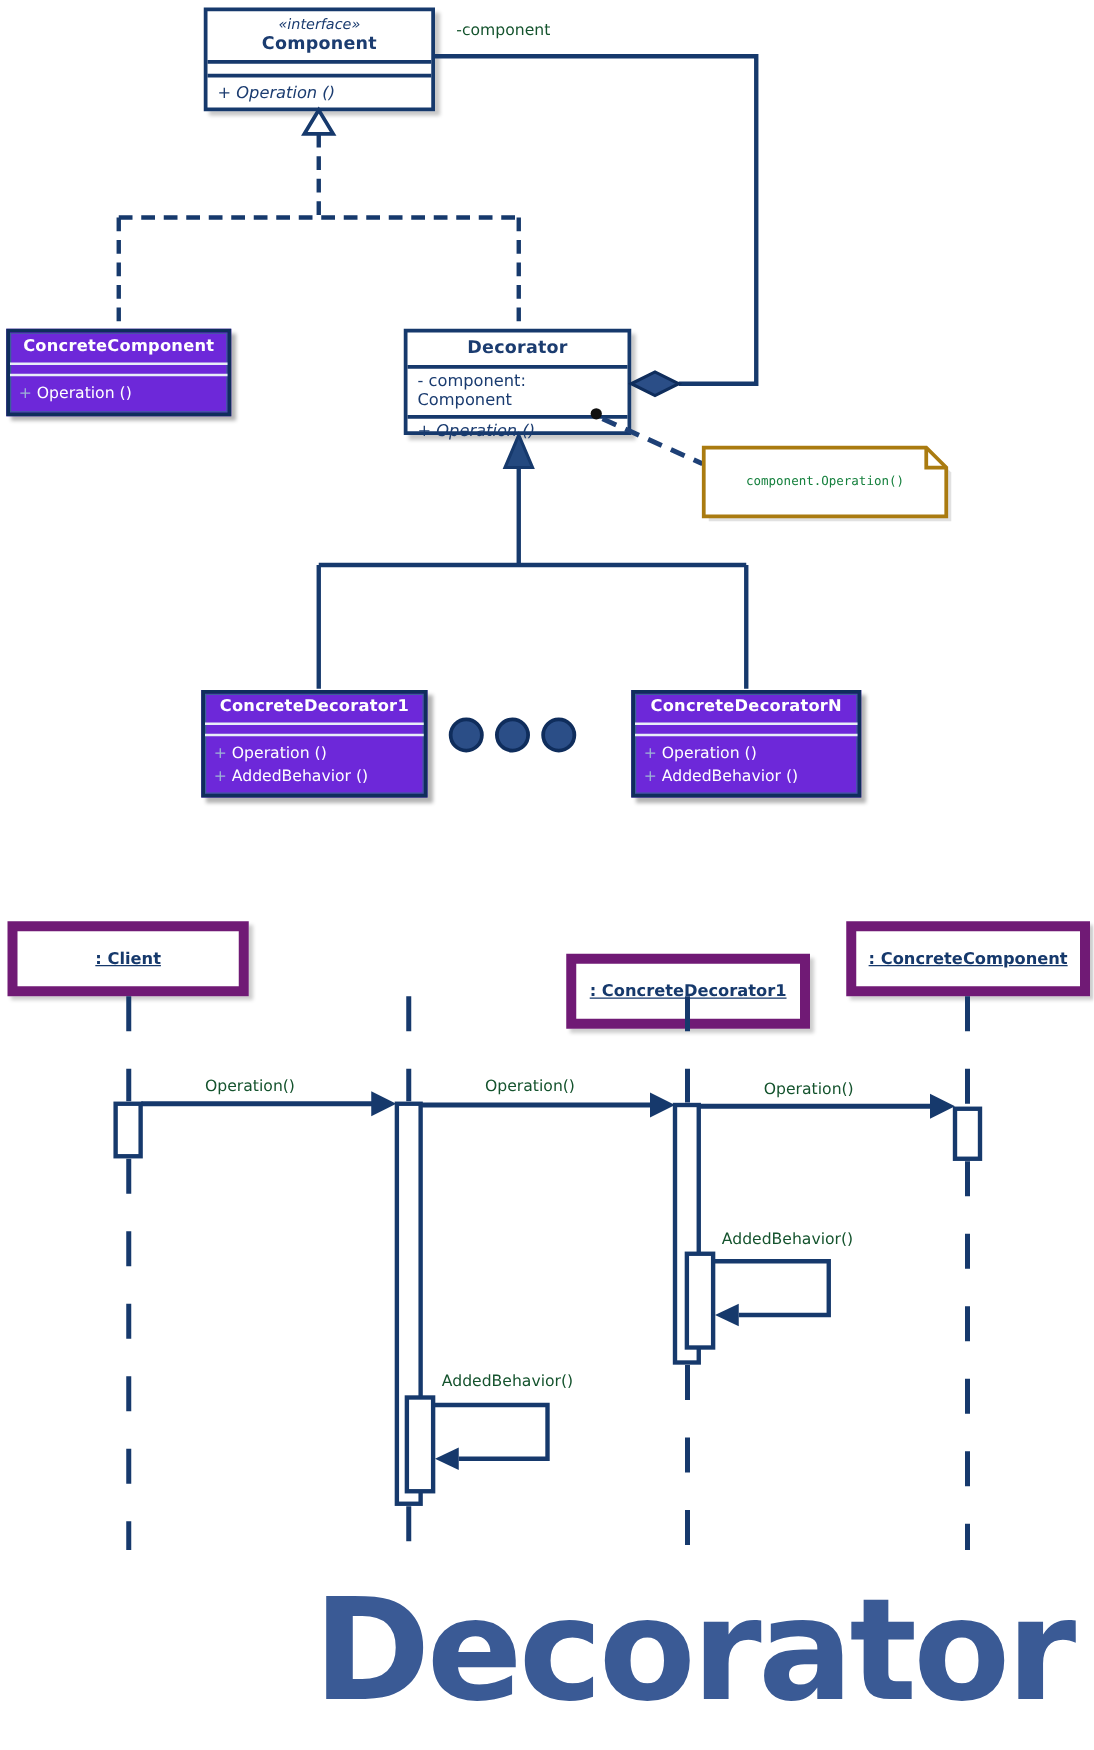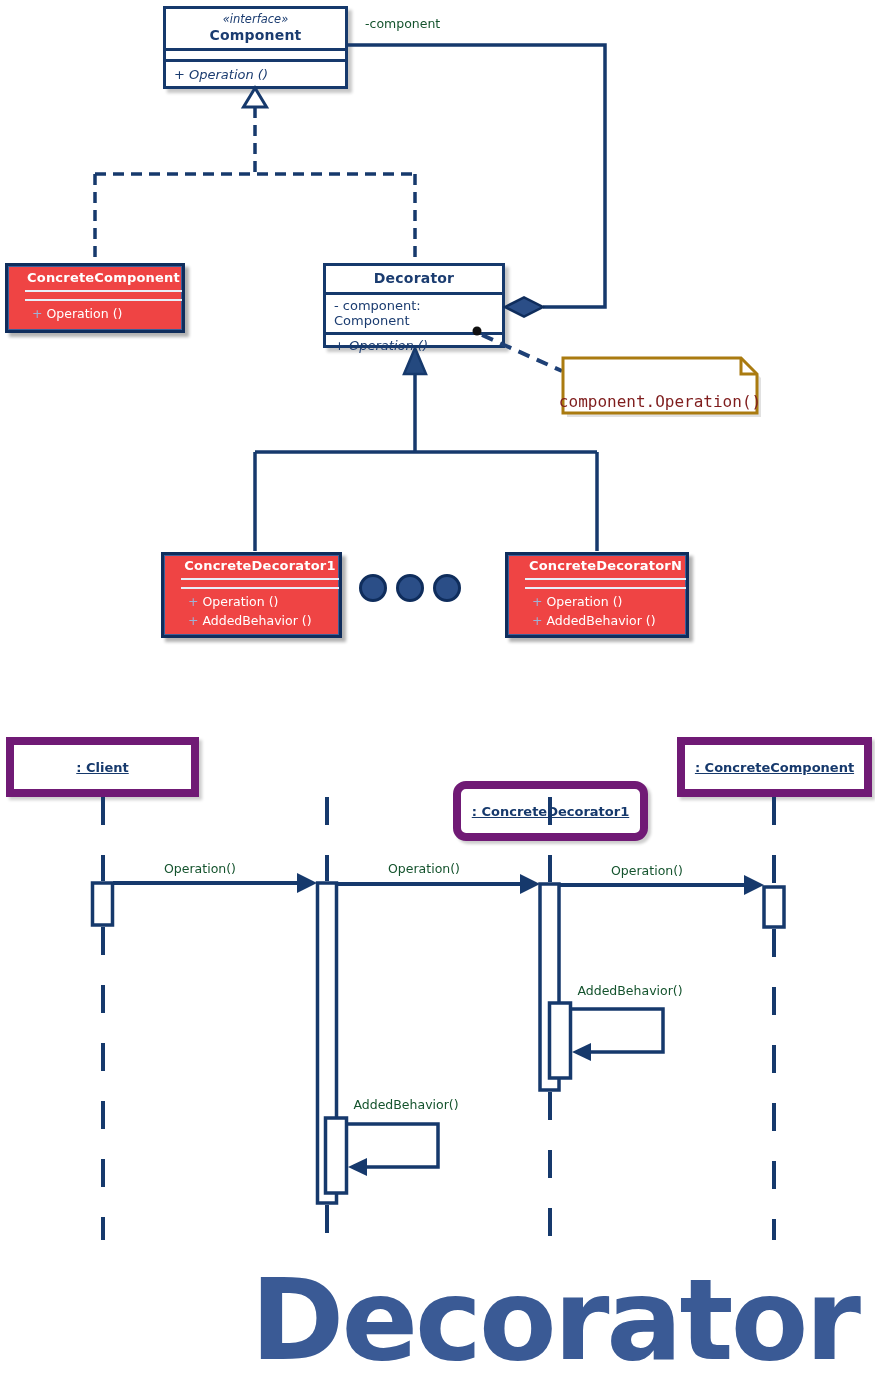--- a/index.html
+++ b/index.html
@@ -9,23 +9,22 @@
   }
   #wires{position:absolute;left:0;top:0;width:875px;height:1400px;pointer-events:none;z-index:5;}
 
   
   .cls{position:absolute;box-sizing:border-box;z-index:3;}
   .cls.white{
     background:#ffffff;border:3px solid #16396c;color:#1b3c70;
     box-shadow:4px 4px 3px rgba(0,0,0,0.22);
   }
   .cls.filled{
-    background:#ef4444;border:3px solid #0f2d5c;color:#ffffff;
+    background:#6d28d9;border:3px solid #0f2d5c;color:#ffffff;
     box-shadow:4px 4px 3px rgba(0,0,0,0.30), inset 0 0 0 1px #3c5f99;
-    padding-left:17px;
   }
   .cls-title{display:flex;flex-direction:column;align-items:center;justify-content:center;}
   .stereo{font-style:italic;font-size:11.5px;line-height:1.2;}
   .cname{font-weight:bold;font-size:14px;line-height:1.25;letter-spacing:.2px;}
   .white .row{border-top:3px solid #16396c;}
   .filled .sep{height:0;border-top:2px solid #e8eef8;margin:0 0;}
   .ops{padding:5px 8px 6px 8px;font-size:13px;}
   .ital{font-style:italic;}
   .fop{font-size:12.5px;line-height:1.5;white-space:nowrap;}
   .fop::first-letter{color:#9db3d6;}
@@ -36,21 +35,21 @@
     border:8px solid #701a75;color:#16396c;font-weight:bold;font-size:13px;
     display:flex;align-items:center;justify-content:center;z-index:3;
     box-shadow:3px 3px 3px rgba(0,0,0,0.20);white-space:nowrap;text-decoration:underline;
   }
 
   
   .lbl{position:absolute;color:#14532d;font-size:12.5px;z-index:6;white-space:nowrap;}
   .lbl.center{text-align:center;}
   .note-text{
     position:absolute;z-index:6;display:flex;align-items:center;justify-content:center;
-    font-family:"DejaVu Sans Mono","Liberation Mono",monospace;font-size:16px;color:#7f1d1d;margin-top:16px;
+    font-family:"DejaVu Sans Mono","Liberation Mono",monospace;font-size:10px;color:#15803d;
   }
 
   
   .kicker{
     position:absolute;right:20px;top:1247px;font-weight:bold;font-size:31px;
     color:#3a5a95;z-index:6;letter-spacing:0;
   }
   .big-title{
     position:absolute;right:17px;top:1261px;font-weight:bold;font-size:113px;
     color:#3a5a95;z-index:6;line-height:1.05;letter-spacing:-3px;
@@ -190,21 +189,21 @@
     <div class="sep"></div>
     <div style="height:7px;"></div>
     <div class="sep"></div>
     <div style="padding:4px 7px;">
       <div class="fop">+ Operation ()</div>
       <div class="fop">+ AddedBehavior ()</div>
     </div>
   </div>
 
   <div class="lhead" style="left:6px;top:737px;width:193px;">: Client</div>
-  <div class="lhead" style="left:453px;top:781px;width:195px;border-radius:13px;">: ConcreteDecorator1</div>
+  <div class="lhead" style="left:453px;top:763px;width:195px;">: ConcreteDecorator1</div>
   <div class="lhead" style="left:677px;top:737px;width:195px;">: ConcreteComponent</div>
 
   <div class="lbl center" style="left:120px;top:861px;width:160px;">Operation()</div>
   <div class="lbl center" style="left:344px;top:861px;width:160px;">Operation()</div>
   <div class="lbl center" style="left:567px;top:863px;width:160px;">Operation()</div>
   <div class="lbl center" style="left:550px;top:983px;width:160px;">AddedBehavior()</div>
   <div class="lbl center" style="left:326px;top:1097px;width:160px;">AddedBehavior()</div>
 
   <div class="big-title">Decorator</div>
 

